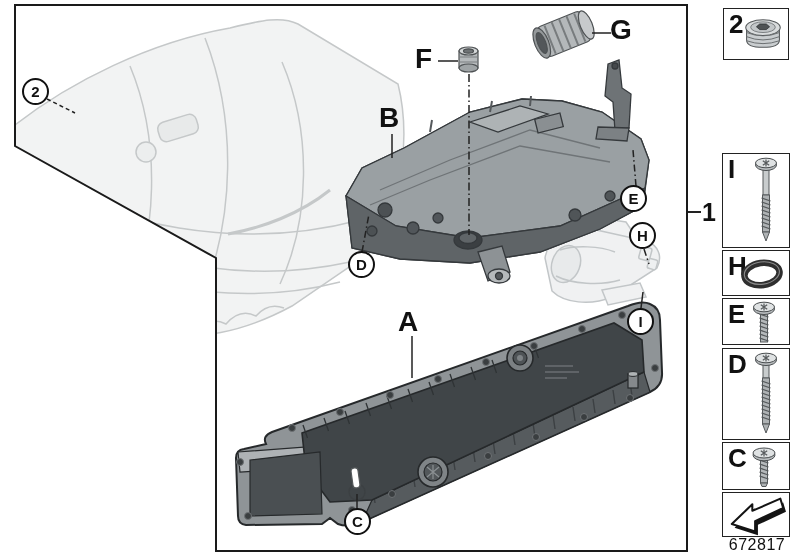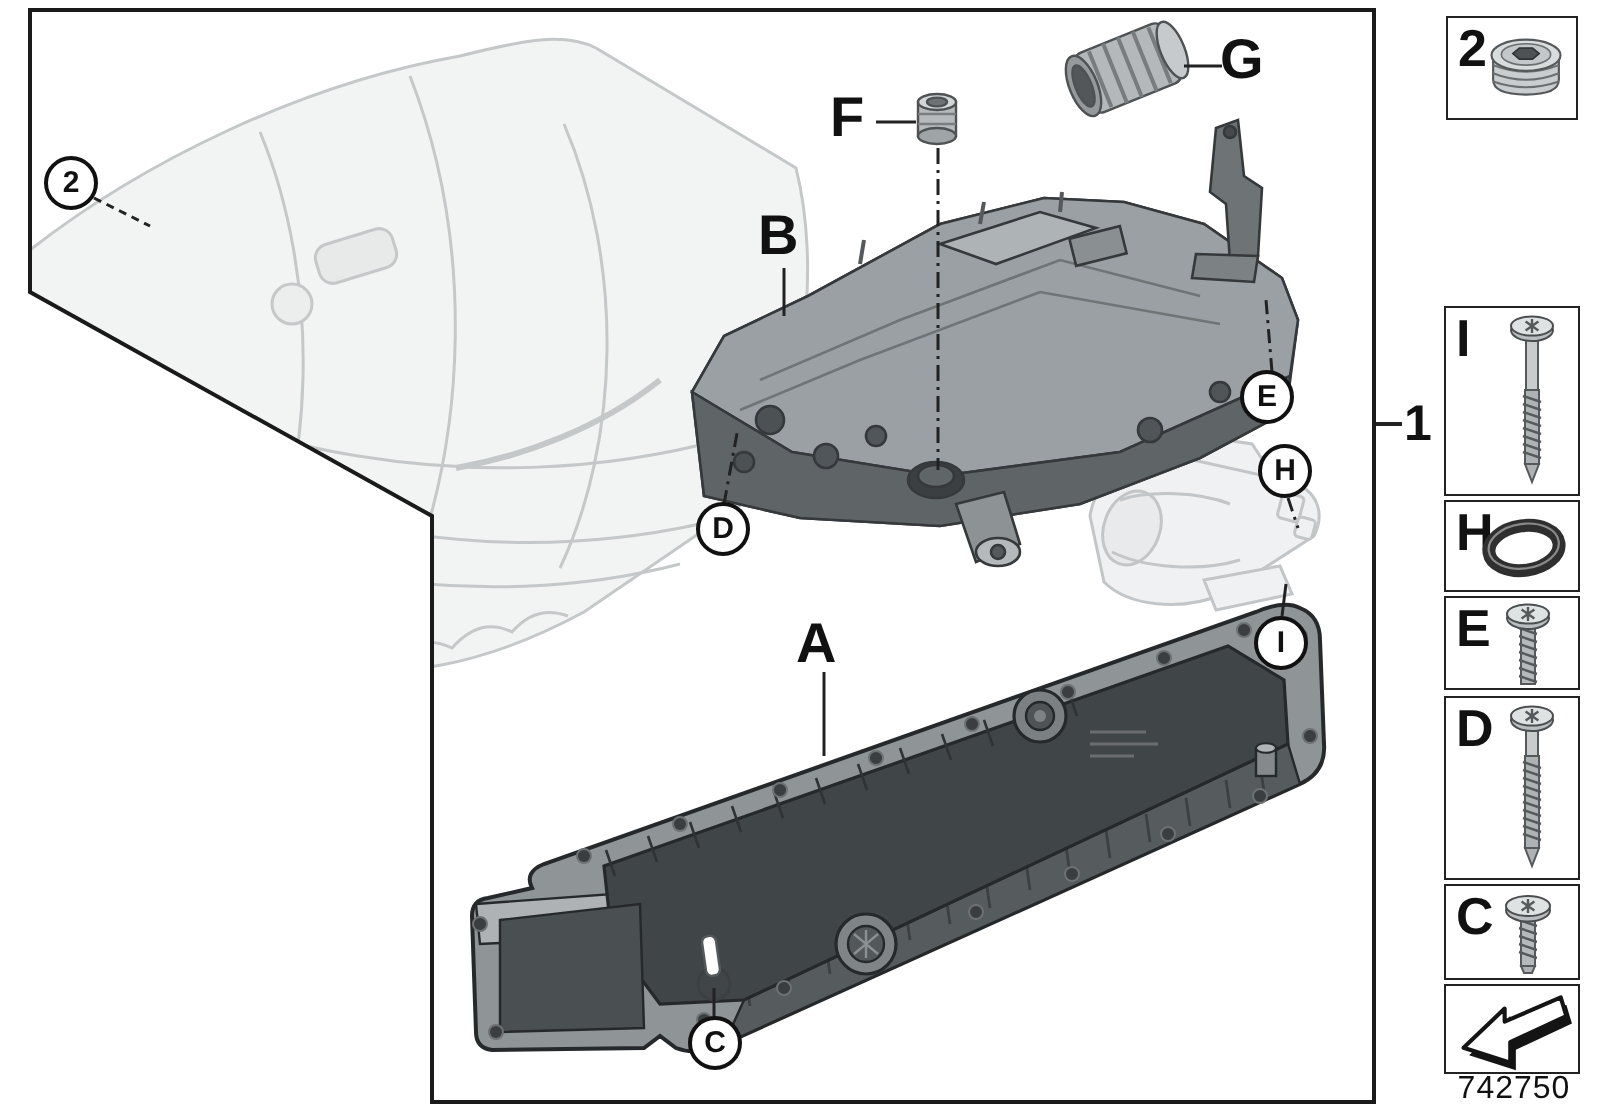--- a/index.html
+++ b/index.html
@@ -251,15 +251,15 @@
     </svg>
   </div>
 
   <div class="legend-box" style="left:722px;top:492px;width:68px;height:45px;">
     <svg class="legend-icon" style="left:3px;top:1px;" width="62" height="43" viewBox="0 0 64 46">
       <polygon points="5,32 27,11 27,18 57,5 60,15 30,29 30,40" transform="translate(3,4)" fill="#141414"></polygon>
       <polygon points="5,32 27,11 27,18 57,5 60,15 30,29 30,40" fill="#ffffff" stroke="#141414" stroke-width="2.2" stroke-linejoin="round"></polygon>
     </svg>
   </div>
 
-  <div class="drawing-number" style="left:724px;top:536px;width:66px;">742750</div>
+  <div class="drawing-number" style="left:724px;top:536px;width:66px;">672817</div>
 
 </div>
 
 </body></html>

